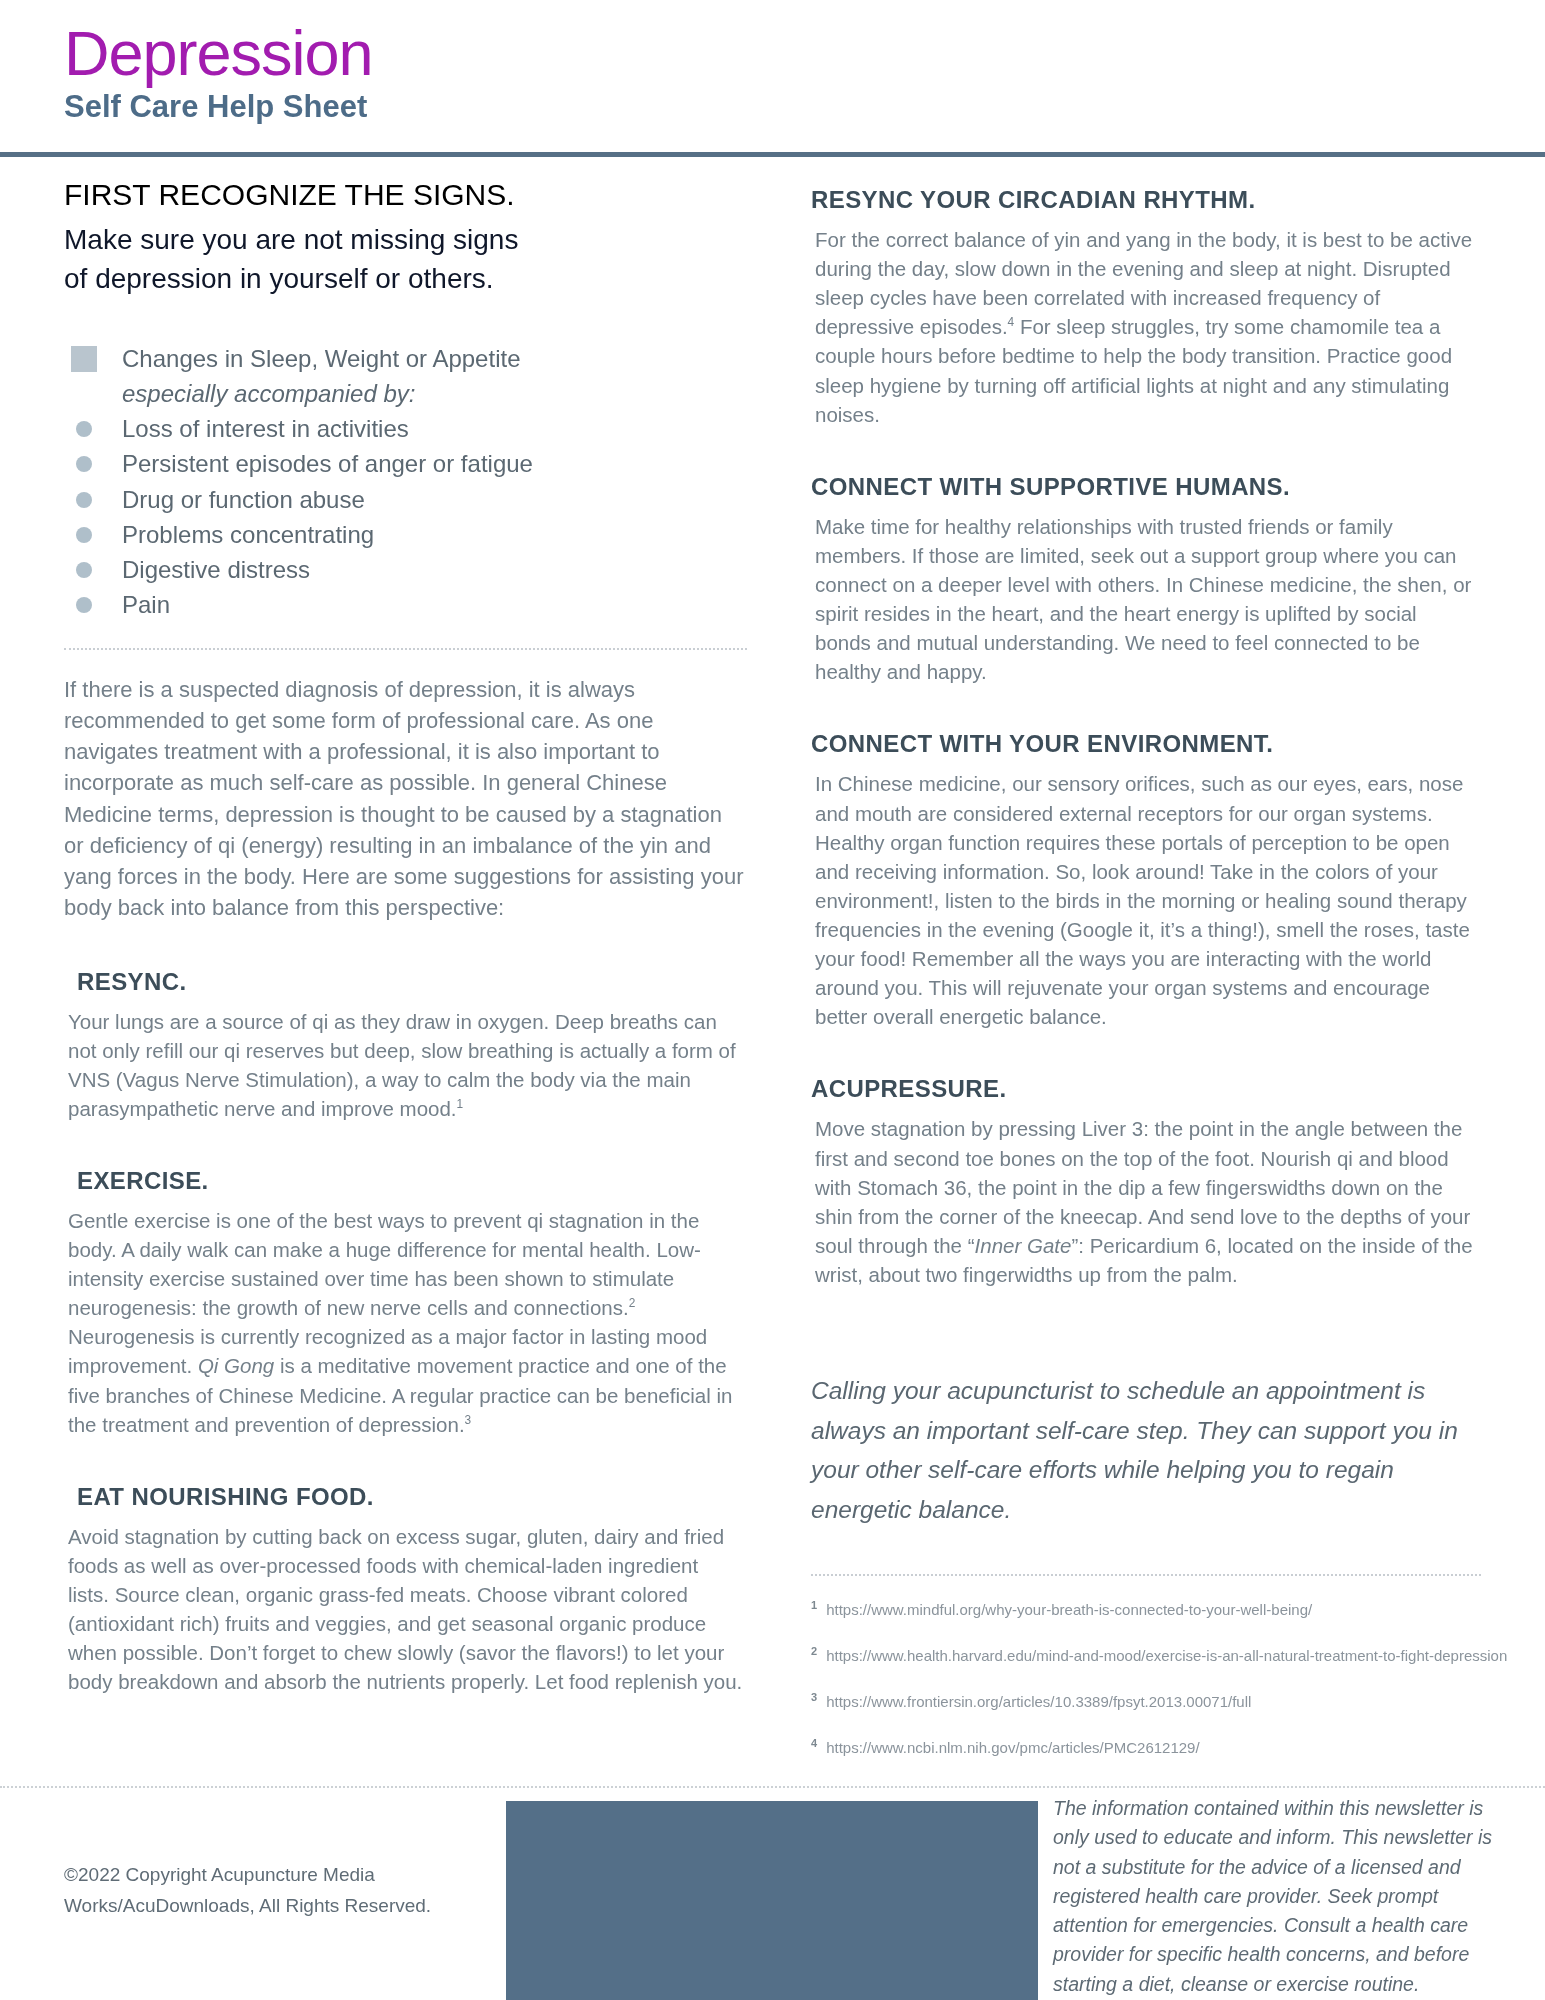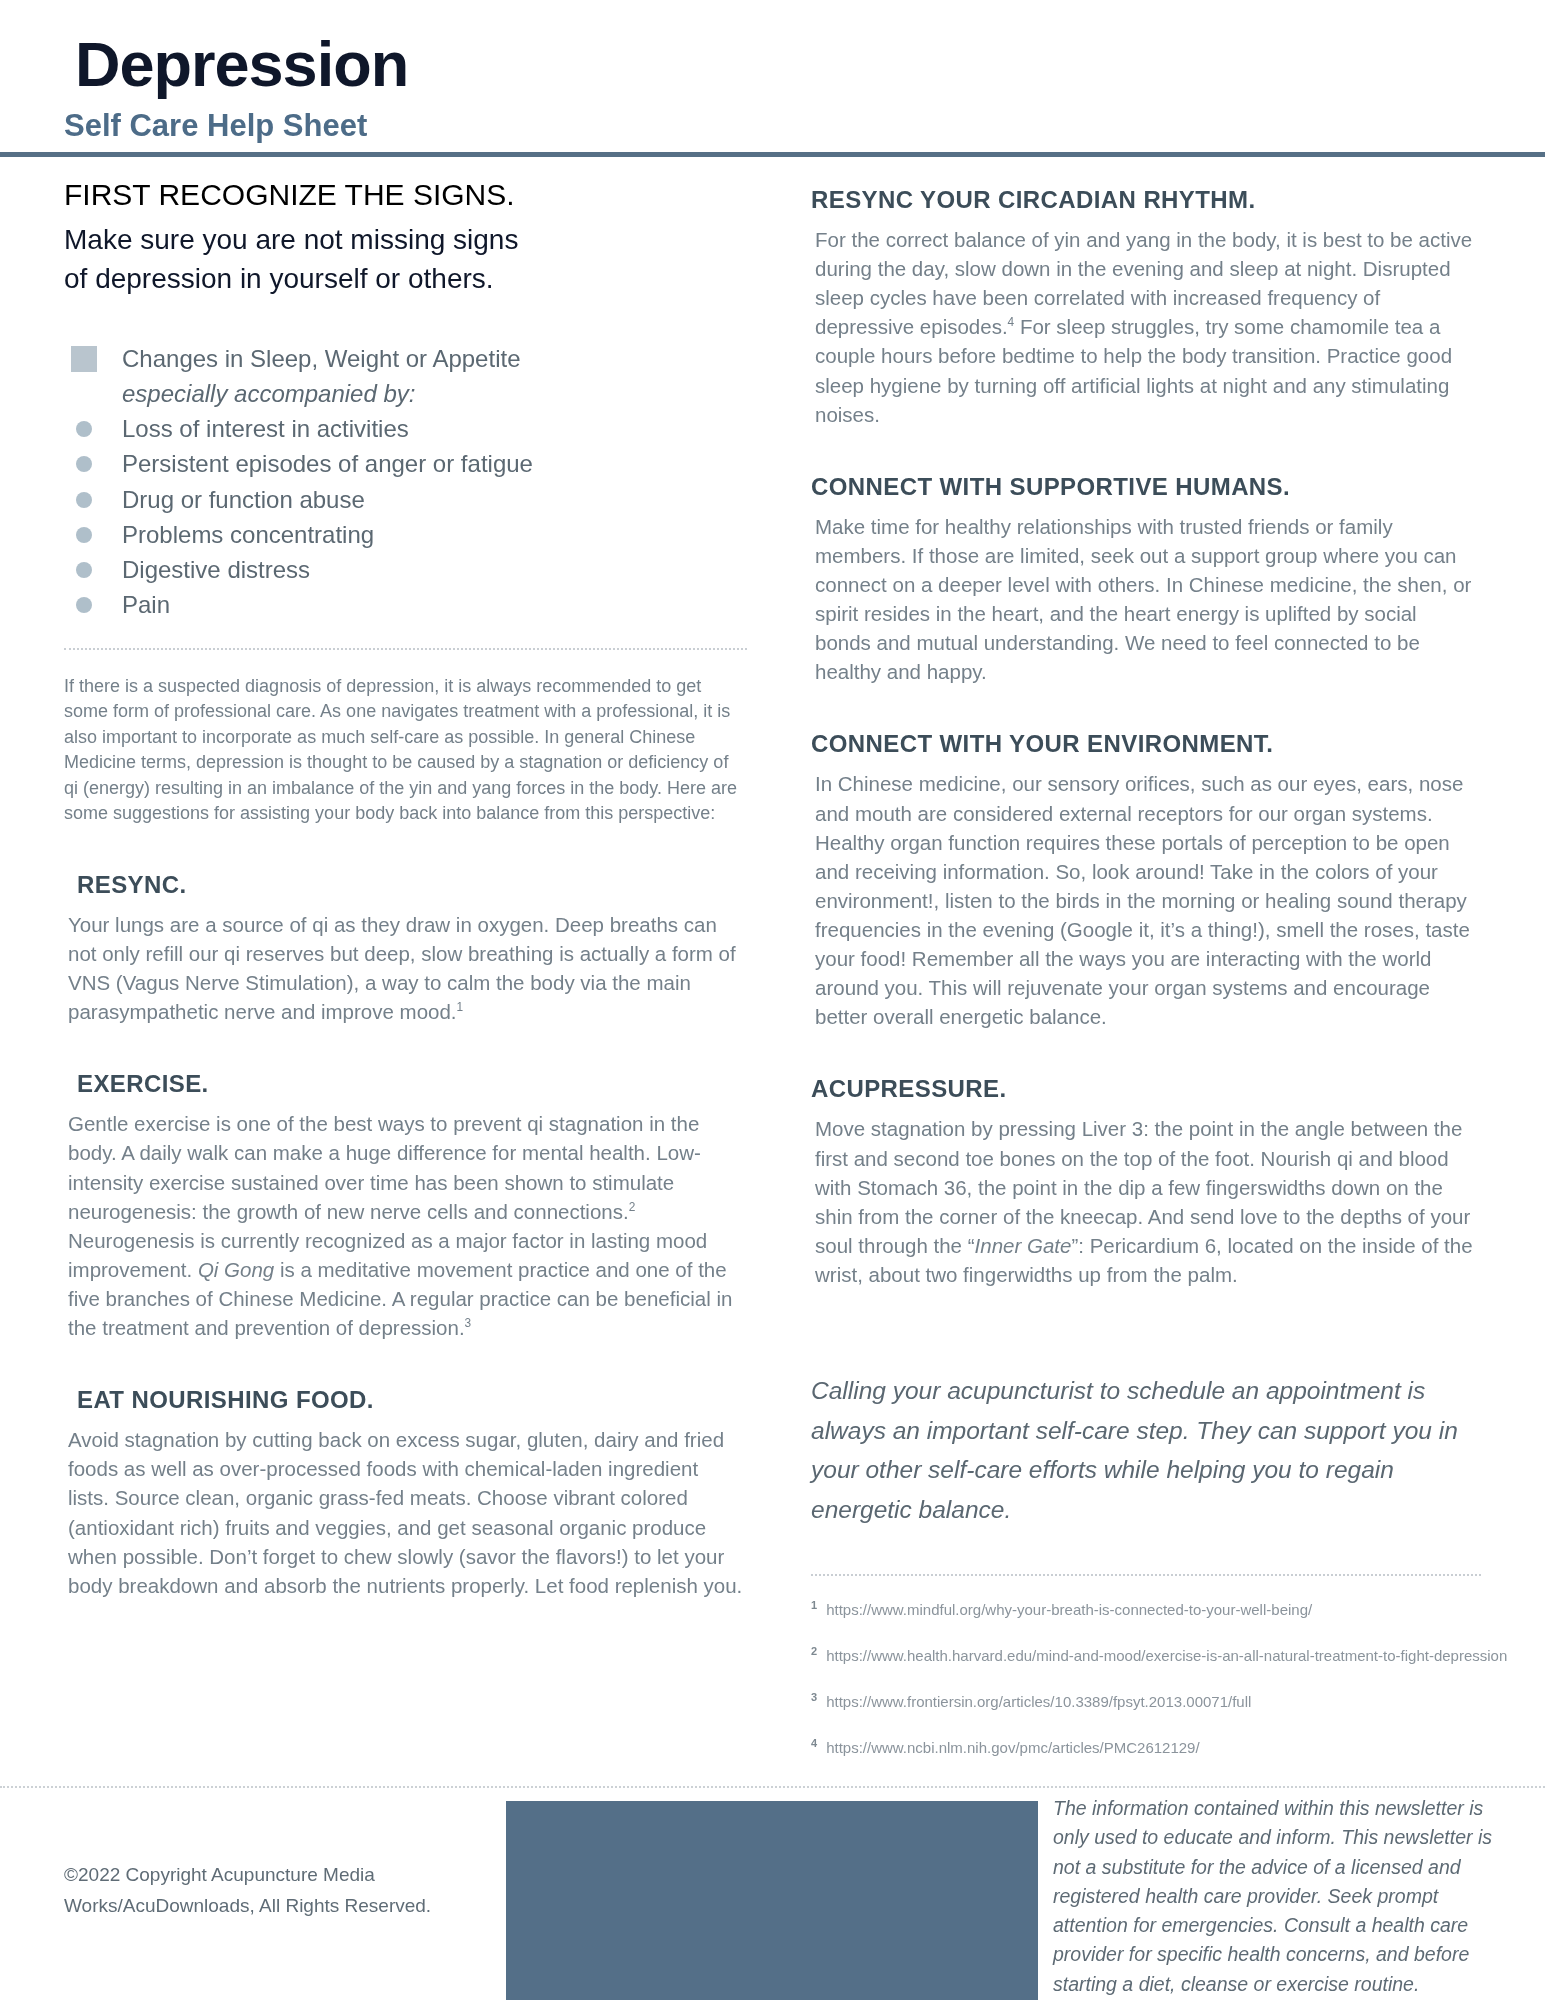--- a/index.html
+++ b/index.html
@@ -2,41 +2,41 @@
 <html><head>
 <meta charset="utf-8">
 <style>
   html,body{margin:0;padding:0;background:#ffffff;}
   .page{
     position:relative;width:1545px;height:2000px;background:#ffffff;overflow:hidden;
     font-family:"Liberation Sans","DejaVu Sans",sans-serif;
   }
   
   .header{position:absolute;left:64px;top:20px;}
-  .title{font-size:63px;font-weight:700;color:#0f172a;letter-spacing:-1px;line-height:1.05;margin:11px;}
+  .title{font-size:63px;font-weight:400;color:#a21caf;letter-spacing:-1px;line-height:1.05;margin:0;}
   .subtitle{font-size:31px;font-weight:700;color:#4d6c88;margin-top:3px;}
   .rule{position:absolute;left:0;top:152px;width:100%;height:5px;background:#567086;}
   
   .columns{position:absolute;left:64px;top:170px;width:1417px;display:flex;}
   .col-left{width:683px;margin-right:64px;}
   .col-right{width:670px;}
   
   .signs-heading{font-size:30px;font-weight:400;color:#000000;margin:8px 0 8px;}
   .signs-sub{font-size:28px;color:#0f172a;line-height:1.40;max-width:475px;}
   .signs-list{margin-top:43px;}
   .sign-row{display:flex;font-size:24px;color:#5b6872;line-height:1.46;}
   .bullet-cell{width:58px;flex:none;}
   .sq{width:26px;height:26px;background:#b9c5ce;margin:5px 0 0 7px;}
   .dot{width:16px;height:16px;border-radius:50%;background:#afbfca;margin:10px 0 0 12px;}
   .sign-note{font-style:italic;}
   
   .divider{border-top:2px dotted #c9ced3;margin-top:26px;}
   .fn-divider{border-top:2px dotted #c9ced3;margin-top:44px;}
   
-  .intro{font-size:18px;color:#74808a;line-height:1.42;margin:24px 0 0;}
+  .intro{font-size:22px;color:#74808a;line-height:1.42;margin:24px 0 0;}
   .section h3{font-size:24px;font-weight:700;color:#3c4d59;letter-spacing:0.4px;margin:44px 0 11px;}
   .col-left .section h3{padding-left:13px;}
   .col-right .section:first-child h3{margin-top:16px;}
   .section p{font-size:20.5px;color:#74808a;line-height:1.42;margin:4px;}
   .section p sup{font-size:0.58em;line-height:0;}
   
   .callout{font-size:24.5px;font-style:italic;color:#5a6771;line-height:1.62;margin-top:82px;}
   
   .footnotes{margin-top:24px;}
   .fn-row{font-size:15px;color:#8b949c;line-height:1;margin-bottom:29px;white-space:nowrap;}

